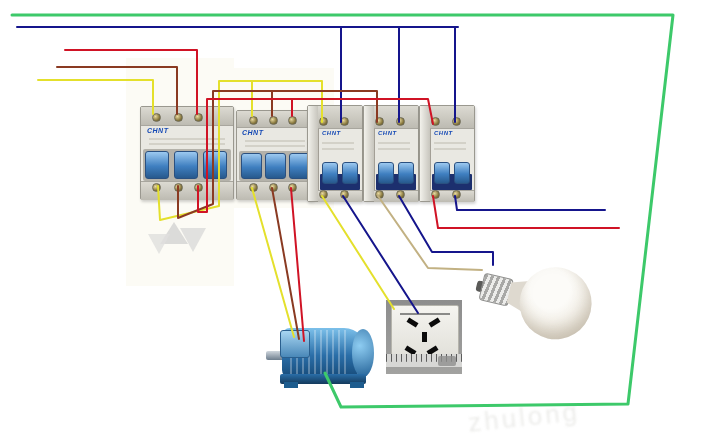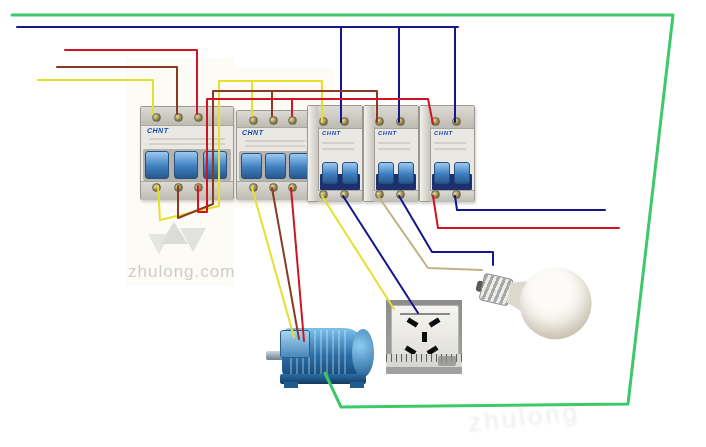--- a/index.html
+++ b/index.html
@@ -70,21 +70,20 @@
 
   <div class="backdrop" style="left:126px;top:58px;width:108px;height:228px;"></div>
   <div class="backdrop" style="left:234px;top:68px;width:100px;height:140px;"></div>
 
   <div class="wm">
     <div class="wm-logo">
       <span class="wm-t1"></span>
         <span class="wm-t2"></span>
         <span class="wm-t3"></span>
     </div>
-    <div class="wm-text">zhulong.com</div>
   </div>
   <div class="wm2">zhulong</div>
 
   <div class="breaker" style="left:140px;top:106px;width:92px;height:92px;">
     <div class="strip top" style="top:0;height:18px;"></div>
     <div class="screw" style="left:11px;top:6px;"></div>
     <div class="screw" style="left:33px;top:6px;"></div>
     <div class="screw" style="left:53px;top:6px;"></div>
     <div class="brand" style="left:6px;top:20px;">CHNT</div>
     <div class="labellines">

